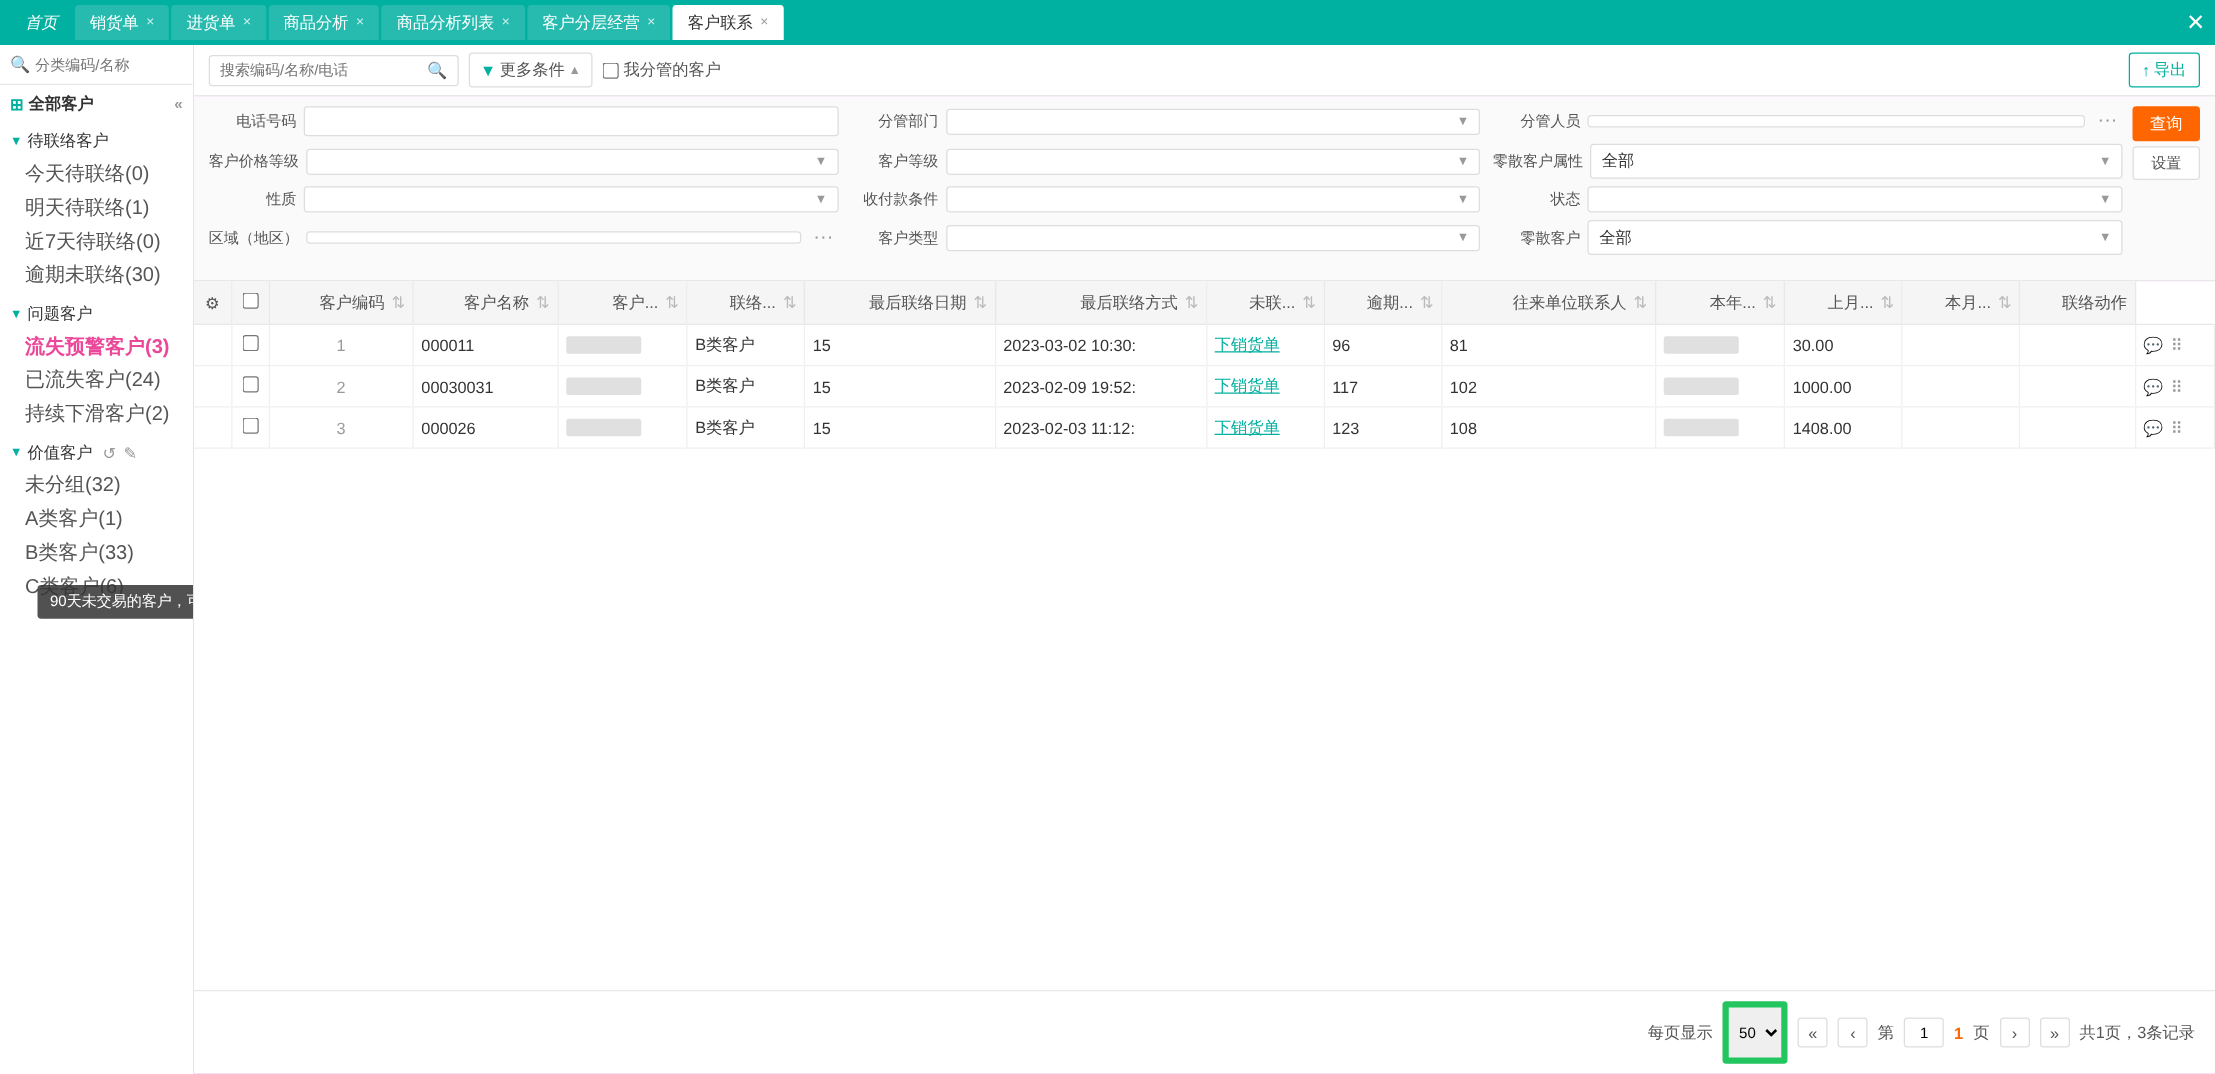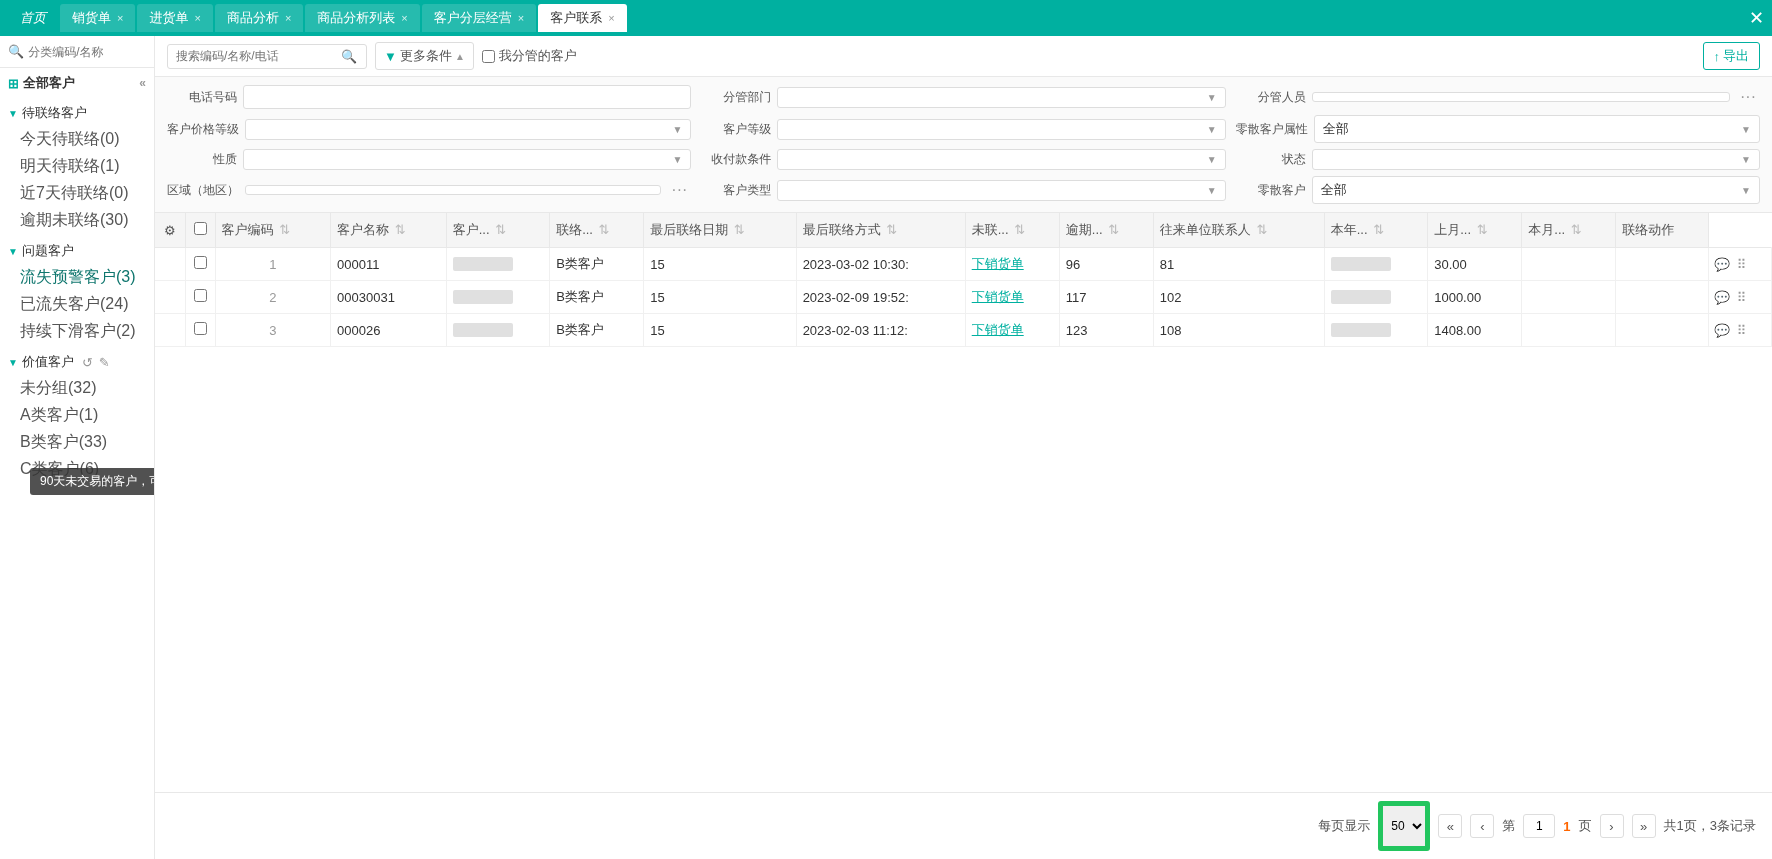--- a/index.html
+++ b/index.html
@@ -98,22 +98,22 @@
     }
     .sidebar-group-title .arrow { color: #00b0a0; font-size: 10px; }
     .sidebar-item {
       padding: 3px 8px 3px 20px;
       color: #555;
       font-size: 16px;
       cursor: pointer;
       white-space: nowrap;
     }
     .sidebar-item.active {
-      color: #0f766e;
-      font-weight: normal;
+      color: #ec4899;
+      font-weight: bold;
     }
 
     
     .tooltip-box {
       position: absolute;
       left: 30px;
       top: 232px;
       background: rgba(50,50,50,0.85);
       color: #fff;
       padding: 5px 10px;
@@ -201,21 +201,21 @@
       border-bottom: 1px solid #e8e8e8;
       padding: 8px 12px;
       flex-shrink: 0;
     }
     .filter-row {
       display: flex;
       align-items: center;
       gap: 10px;
       margin-bottom: 6px;
     }
-    .filter-row:last-child { margin-bottom: 0; }
+    .filter-row:last-child { margin-bottom: 12px; }
     .filter-item {
       display: flex;
       align-items: center;
       gap: 6px;
       flex: 1;
     }
     .filter-label {
       color: #555;
       font-size: 12px;
       white-space: nowrap;
@@ -291,21 +291,21 @@
       width: 100%;
       border-collapse: collapse;
       font-size: 12px;
     }
     table thead tr {
       background: #f5f5f5;
       border-bottom: 1px solid #e8e8e8;
     }
     table thead th {
       padding: 8px 6px;
-      text-align: left;
+      text-align: right;
       color: #555;
       font-weight: normal;
       white-space: nowrap;
       border-right: 1px solid #e8e8e8;
       position: relative;
     }
     table thead th .sort-icon { color: #bbb; margin-left: 2px; }
     table tbody tr {
       border-bottom: 1px solid #f0f0f0;
     }
@@ -579,20 +579,24 @@
             <div class="filter-item">
               <span class="filter-label">零散客户</span>
               <div class="filter-select">
                 <span>全部</span>
                 <span class="chevron">▼</span>
               </div>
             </div>
           </div>
         </div>
 
+        <div class="filter-actions">
+          <button class="btn-query">查询</button>
+          <button class="btn-settings">设置</button>
+        </div>
       </div>
     </div>
 
     <div class="table-container">
       <table>
         <thead>
           <tr>
             <th class="col-gear">⚙</th>
             <th class="col-check"><input type="checkbox" style=""></th>
             <th><span>客户编码</span> <span class="sort-icon">⇅</span></th>

